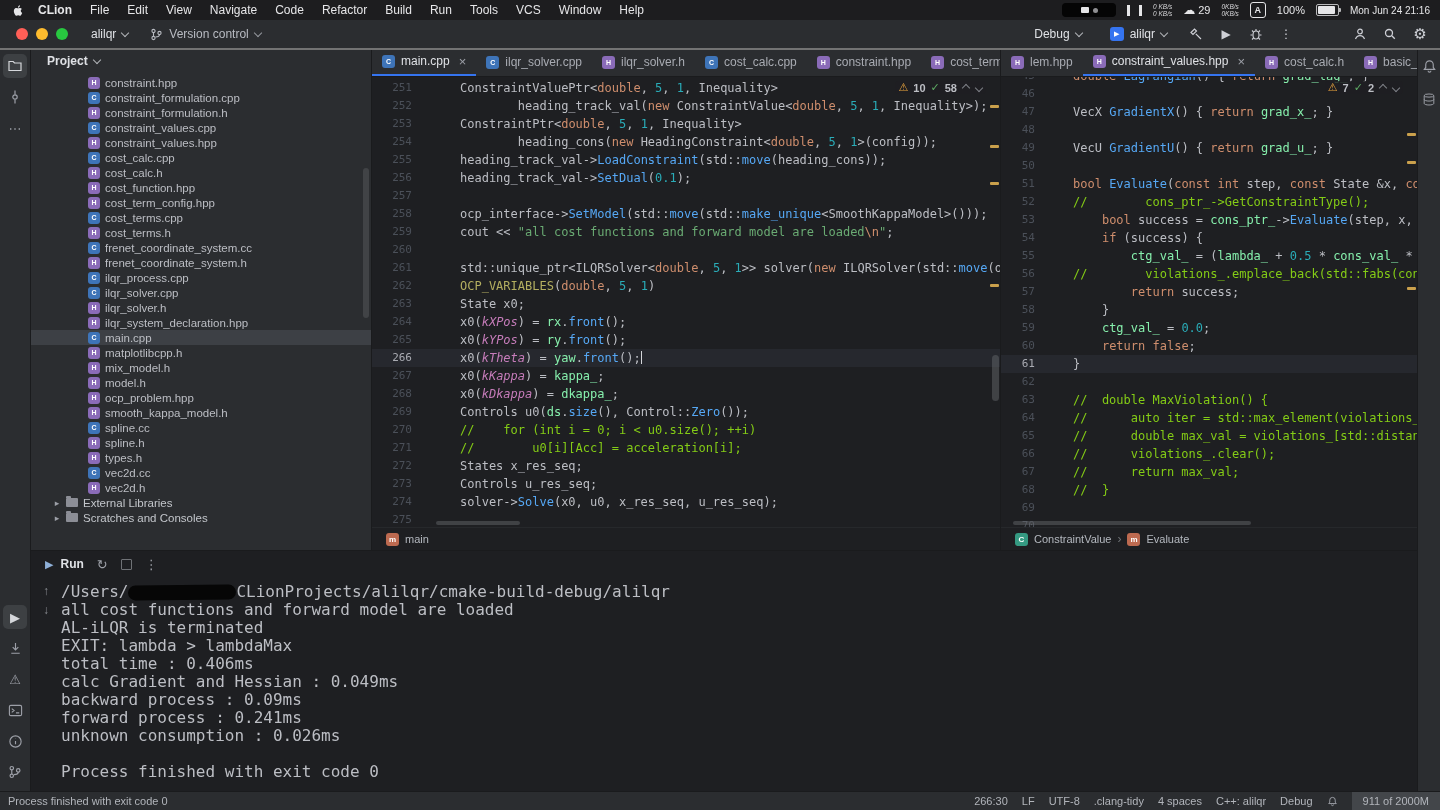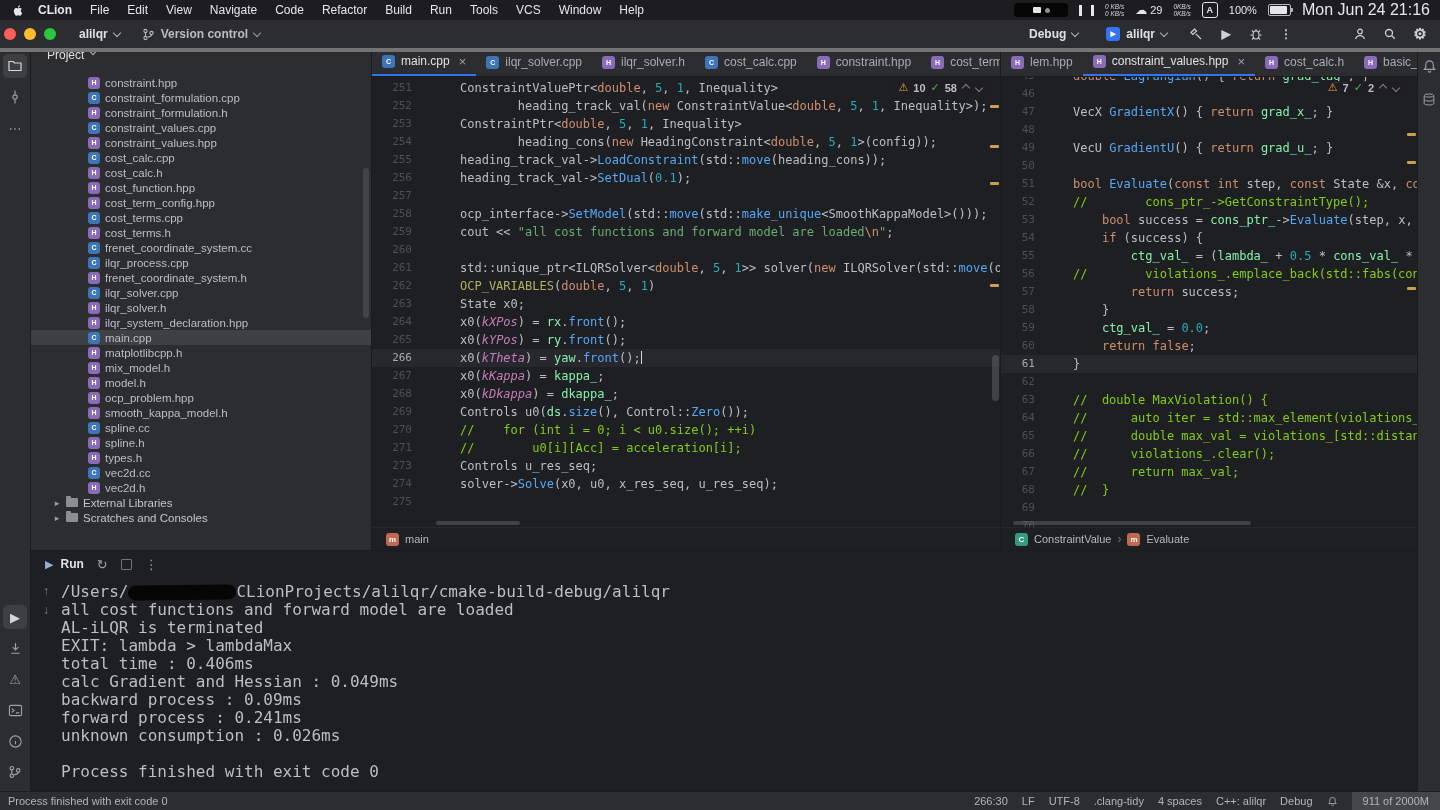--- a/index.html
+++ b/index.html
@@ -18,24 +18,24 @@
   .pill i.dot{width:5px;height:5px;border-radius:50%;background:#8f8f92;}
   .bars{width:9px;height:11px;border-left:3px solid #e6e6e8;border-right:3px solid #e6e6e8;}
   .stack{display:flex;flex-direction:column;align-items:flex-end;line-height:7px;font-size:6.5px;color:#d6d6d8;}
   .cloudwrap{display:flex;align-items:center;gap:3px;font-size:12px;}
   .cloudwrap b{font-size:11px;font-weight:400;}
   .langbadge{width:14px;height:14px;border:1.2px solid #e6e6e8;border-radius:3px;font-size:9px;font-weight:700;
              display:flex;align-items:center;justify-content:center;color:#e6e6e8;}
   .batt{width:21px;height:10px;border:1px solid #b9b9bb;border-radius:2px;position:relative;display:block;}
   .batt i{position:absolute;left:1px;top:1px;bottom:1px;width:17px;background:#e6e6e8;border-radius:1px;display:block;}
   .batt::after{content:"";position:absolute;right:-3px;top:2.5px;width:2px;height:4px;background:#b9b9bb;border-radius:0 1px 1px 0;}
-  .clock{font-size:16px;}
+  .clock{font-size:10px;}
   
-  .titlebar{position:absolute;top:20px;left:0;right:0;height:28px;background:#2b2d30;border-bottom:4px solid #737373;
-            display:flex;align-items:center;padding-left:4px;z-index:4;font-weight:bold;}
+  .titlebar{position:absolute;top:20px;left:0;right:0;height:28px;background:#2b2d30;border-bottom:2px solid #737373;
+            display:flex;align-items:center;padding-left:16px;z-index:4;}
   .lights{display:flex;gap:8px;margin-right:16px;}
   .light{width:12px;height:12px;border-radius:50%;}
   .light.r{background:#ff5f57}.light.y{background:#febc2e}.light.g{background:#28c840}
   .tb-widget{display:flex;align-items:center;gap:6px;font-size:12px;color:#dfe1e5;padding:3px 7px;border-radius:5px;}
   .tb-widget.vcs{color:#b8bbc2;margin-left:8px;}
   .chev{display:inline-block;width:5px;height:5px;border-right:1.4px solid currentColor;border-bottom:1.4px solid currentColor;
         transform:rotate(45deg);margin-bottom:2px;opacity:.75;}
   .cu{transform:rotate(-135deg);margin-bottom:-2px;}
   .tb-right{margin-left:auto;display:flex;align-items:center;gap:14px;padding-right:12px;}
   .cfgicon{width:14px;height:14px;border-radius:3px;background:#3574f0;color:#fff;font-size:7px;
@@ -50,21 +50,21 @@
   .right-strip{width:22px;flex:none;background:#2b2d30;border-left:1px solid #1a1b1d;display:flex;flex-direction:column;
                align-items:center;padding:6px 0;gap:9px;}
   .ls-ic{width:24px;height:24px;border-radius:5px;display:flex;align-items:center;justify-content:center;
          color:#9da0a8;font-size:13px;flex:none;}
   .ls-ic.active{background:#3d4043;color:#d5d7db;}
   .spacer{flex:1;}
   .center{flex:1;display:flex;flex-direction:column;min-width:0;}
   .upper{height:502px;flex:none;display:flex;min-width:0;}
   
   .project-panel{width:340px;flex:none;background:#2b2d30;border-right:1px solid #1a1b1d;position:relative;overflow:hidden;}
-  .pp-header{height:26px;display:flex;align-items:flex-start;gap:6px;padding-left:16px;font-size:12px;font-weight:400;color:#dfe1e5;}
+  .pp-header{height:26px;display:flex;align-items:center;gap:6px;padding-left:16px;font-size:12px;font-weight:700;color:#dfe1e5;}
   .tree{padding-top:1px;}
   .trow{height:15px;display:flex;align-items:center;gap:5px;padding-left:57px;font-size:11.5px;color:#bcbec4;white-space:nowrap;}
   .trow.sel{background:#3d4045;}
   .trow.node{padding-left:22px;gap:5px;color:#c3c6cb;}
   .tchev{color:#9da0a8;font-size:9px;width:8px;text-align:center;}
   .fi{width:12px;height:12px;border-radius:3px;flex:none;display:flex;align-items:center;justify-content:center;
       font-size:7px;font-weight:700;color:#fff;}
   .fi-cpp{background:#3e74b8;}
   .fi-h{background:#8a6bb8;}
   .nodefolder{width:12px;height:9px;background:#9da0a8;border-radius:1px;position:relative;opacity:.85;flex:none;}
@@ -344,26 +344,26 @@
               </div>
               <div class="trow">
                 <span class="fi fi-h">H</span>
                 <span>cost_terms.h</span>
               </div>
               <div class="trow">
                 <span class="fi fi-cpp">C</span>
                 <span>frenet_coordinate_system.cc</span>
               </div>
               <div class="trow">
+                <span class="fi fi-h">H</span>
+                <span>frenet_coordinate_system.h</span>
+              </div>
+              <div class="trow">
                 <span class="fi fi-cpp">C</span>
                 <span>ilqr_process.cpp</span>
-              </div>
-              <div class="trow">
-                <span class="fi fi-h">H</span>
-                <span>frenet_coordinate_system.h</span>
               </div>
               <div class="trow">
                 <span class="fi fi-cpp">C</span>
                 <span>ilqr_solver.cpp</span>
               </div>
               <div class="trow">
                 <span class="fi fi-h">H</span>
                 <span>ilqr_solver.h</span>
               </div>
               <div class="trow">
@@ -474,20 +474,21 @@
                   <div class="code-line"><div class="ln">262</div><div class="lc"><span class="sg-mac">OCP_VARIABLES</span><span class="sg-d">(</span><span class="sg-kw">double</span><span class="sg-d">, </span><span class="sg-num">5</span><span class="sg-d">, </span><span class="sg-num">1</span><span class="sg-d">)</span></div></div>
                   <div class="code-line"><div class="ln">263</div><div class="lc"><span class="sg-d">State x0;</span></div></div>
                   <div class="code-line"><div class="ln">264</div><div class="lc"><span class="sg-d">x0(</span><span class="sg-en">kXPos</span><span class="sg-d">) = </span><span class="sg-mem">rx</span><span class="sg-d">.</span><span class="sg-fn">front</span><span class="sg-d">();</span></div></div>
                   <div class="code-line"><div class="ln">265</div><div class="lc"><span class="sg-d">x0(</span><span class="sg-en">kYPos</span><span class="sg-d">) = </span><span class="sg-mem">ry</span><span class="sg-d">.</span><span class="sg-fn">front</span><span class="sg-d">();</span></div></div>
                   <div class="code-line cur"><div class="ln">266</div><div class="lc"><span class="sg-d">x0(</span><span class="sg-en">kTheta</span><span class="sg-d">) = </span><span class="sg-mem">yaw</span><span class="sg-d">.</span><span class="sg-fn">front</span><span class="sg-d">();</span><span class="caret"></span></div></div>
                   <div class="code-line"><div class="ln">267</div><div class="lc"><span class="sg-d">x0(</span><span class="sg-en">kKappa</span><span class="sg-d">) = </span><span class="sg-mem">kappa_</span><span class="sg-d">;</span></div></div>
                   <div class="code-line"><div class="ln">268</div><div class="lc"><span class="sg-d">x0(</span><span class="sg-en">kDkappa</span><span class="sg-d">) = </span><span class="sg-mem">dkappa_</span><span class="sg-d">;</span></div></div>
                   <div class="code-line"><div class="ln">269</div><div class="lc"><span class="sg-d">Controls u0(</span><span class="sg-mem">ds</span><span class="sg-d">.</span><span class="sg-fn">size</span><span class="sg-d">(), Control::</span><span class="sg-fn">Zero</span><span class="sg-d">());</span></div></div>
                   <div class="code-line"><div class="ln">270</div><div class="lc"><span class="sg-cmt">//    for (int i = 0; i &lt; u0.size(); ++i)</span></div></div>
                   <div class="code-line"><div class="ln">271</div><div class="lc"><span class="sg-cmt">//        u0[i][Acc] = acceleration[i];</span></div></div>
+                  <div class="code-line"><div class="ln">272</div><div class="lc"><span class="sg-d">States x_res_seq;</span></div></div>
                   <div class="code-line"><div class="ln">273</div><div class="lc"><span class="sg-d">Controls u_res_seq;</span></div></div>
                   <div class="code-line"><div class="ln">274</div><div class="lc"><span class="sg-d">solver-&gt;</span><span class="sg-fn">Solve</span><span class="sg-d">(x0, u0, x_res_seq, u_res_seq);</span></div></div>
                   <div class="code-line"><div class="ln">275</div><div class="lc"></div></div>
                 </div>
               <div class="inspect">
                 <span class="warn">⚠</span>
                 <b>10</b>
                 <span class="ok">✓</span>
                 <b>58</b>
                 <i class="chev cu ichev"></i>

